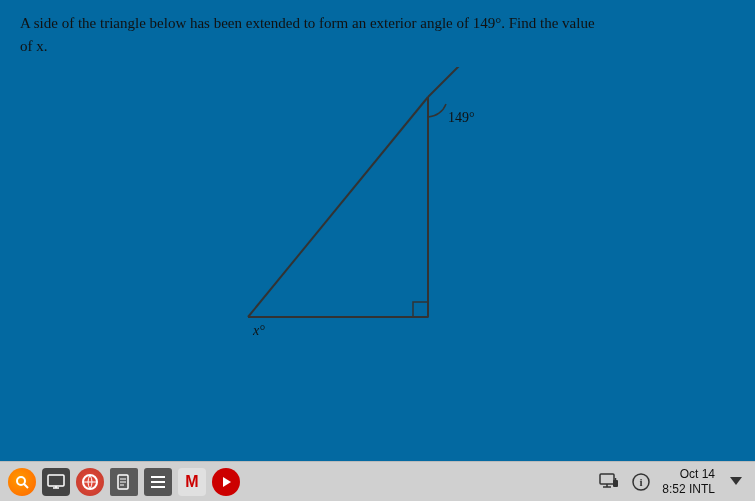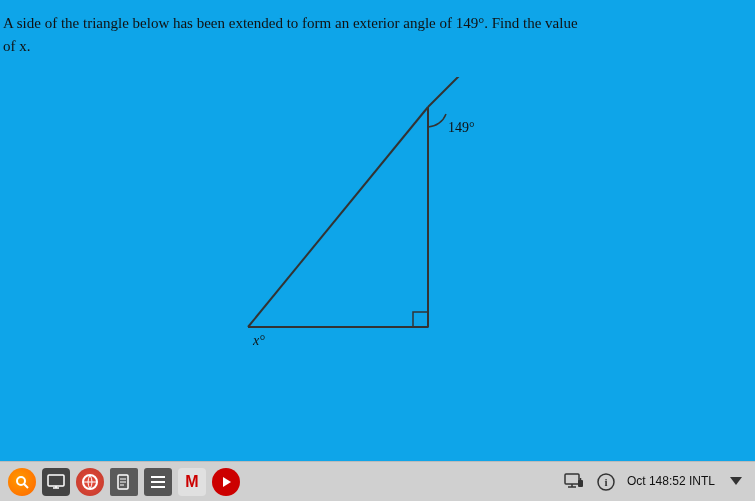--- a/index.html
+++ b/index.html
@@ -12,36 +12,36 @@
       position: relative;
     }
 
     
     .main-content {
       position: absolute;
       top: 0;
       left: 0;
       right: 0;
       bottom: 40px;
-      background: #0ea5e9;
-      padding: 12px 3px;
+      background: #0369a1;
+      padding: 12px 20px;
     }
 
     .problem-text {
       font-size: 15px;
       color: #111;
       line-height: 1.5;
       margin-bottom: 10px;
     }
 
     
     .diagram-area {
       display: flex;
       justify-content: center;
-      align-items: center;
+      align-items: flex-start;
       margin-top: 10px;
       height: 320px;
     }
 
     
     .taskbar {
       position: absolute;
       bottom: 0;
       left: 0;
       right: 0;
@@ -114,21 +114,21 @@
       width: 22px;
       height: 22px;
       display: flex;
       align-items: center;
       justify-content: center;
       font-size: 14px;
     }
 
     .time-date {
       display: flex;
-      flex-direction: row;
+      flex-direction: column;
       align-items: flex-end;
       line-height: 1.2;
     }
 
     svg text {
       font-family: Georgia, 'Times New Roman', serif;
     }
   </style>
 </head>
 <body>

